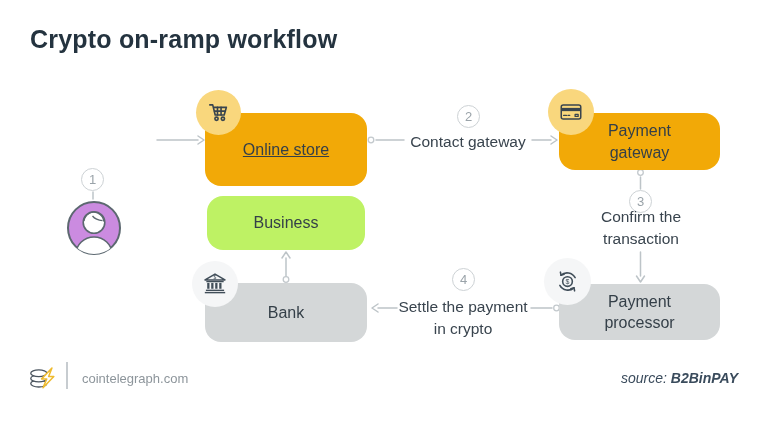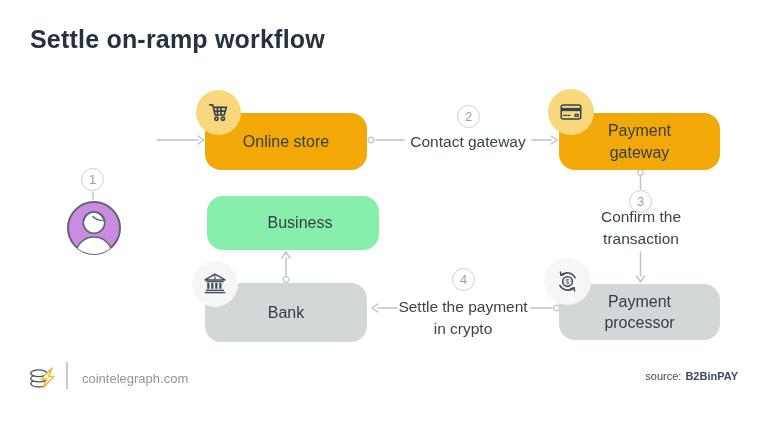--- a/index.html
+++ b/index.html
@@ -11,21 +11,21 @@
     position:absolute; left:30px; top:25px;
     font-size:25px; font-weight:700; color:#24333F; letter-spacing:.2px;
   }
   .node {
     position:absolute; border-radius:16px;
     display:flex; align-items:center; justify-content:center;
     text-align:center; font-size:16px; color:#343F48;
     line-height:1.32; white-space:pre-line;
   }
   .node.orange { background:#F2A907; }
-  .node.teal   { background:#86efac;padding-left:14px; }
+  .node.teal   { background:#bef264; }
   .node.gray   { background:#D4D7D8; }
   .badge {
     position:absolute; border-radius:50%;
     display:flex; align-items:center; justify-content:center;
   }
   .badge.yellow { background:#F9D77D; }
   .badge.light  { background:#F5F6F7; }
   .stepnum {
     position:absolute; width:23px; height:23px; box-sizing:border-box;
     border:1.5px solid #CDD2D5; border-radius:50%; background:#fff;
@@ -34,29 +34,29 @@
   }
   .steplabel {
     position:absolute; font-size:15.5px; color:#39444E;
     text-align:center; white-space:pre-line; line-height:1.4;
   }
   svg.overlay { position:absolute; left:0; top:0; pointer-events:none; }
   .avatar { position:absolute; left:65px; top:199px; }
   .logo { position:absolute; left:27px; top:361px; }
   .divider { position:absolute; left:66px; top:362px; width:1.5px; height:27px; background:#C7CCD0; }
   .footer-site { position:absolute; left:82px; top:371px; font-size:13px; color:#8D959B; }
-  .source { position:absolute; right:30px; top:370px; font-size:11px; color:#3A4B5C; }
+  .source { position:absolute; right:30px; top:370px; font-size:14px; font-style:italic; color:#3A4B5C; }
   .source .src-name { font-weight:700; margin-left:4px; }
 </style>
 </head>
 <body>
 
 <div class="canvas">
 
-  <div class="title">Settle on-ramp workflow</div>
+  <div class="title">Crypto on-ramp workflow</div>
 
   <svg class="overlay" width="768" height="421" viewBox="0 0 768 421">
     <g stroke="#BDC4C8" stroke-width="1.5" fill="none" stroke-linecap="round" stroke-linejoin="round">
 
       <g>
         <path d="M157 140 H198"></path>
           <path d="M198 136 L204 140 L198 144"></path>
       </g>
 
       <g>
@@ -100,21 +100,21 @@
       </defs>
     <circle cx="29" cy="29" r="26" fill="#CB8BE0" stroke="#5C6870" stroke-width="2"></circle>
     <g clip-path="url(#avclip)">
       <ellipse cx="29" cy="55" rx="18" ry="17" fill="#ffffff" stroke="#5C6870" stroke-width="1.6"></ellipse>
     </g>
     <circle cx="29" cy="23.5" r="10.8" fill="#ffffff" stroke="#5C6870" stroke-width="1.6"></circle>
     <path d="M19 22 C20 15 27 11.5 32.5 14 C36.5 15.8 38.5 19 38.7 22.5" fill="none" stroke="#5C6870" stroke-width="1.3"></path>
     <path d="M27.5 17 C29.5 19.5 33.5 21.3 37.5 21.6" fill="none" stroke="#5C6870" stroke-width="1.3"></path>
   </svg>
 
-  <div class="node orange" style="left:205px; top:113px; width:162px; height:57px;">Online store</div>
+  <div class="node orange" style="left:205px; top:113px; width:162px; height:73px;text-decoration:underline;">Online store</div>
   <div class="badge yellow" style="left:196px; top:90px; width:45px; height:45px;">
     <svg width="26" height="26" viewBox="0 0 24 24" fill="none" stroke="#39444E" stroke-width="1.5" stroke-linecap="round" stroke-linejoin="round">
       <path d="M3.5 4.5 H6.2 L8.5 13.8 H16.8 L18.8 6.8 H7"></path>
       <path d="M10.6 6.8 V13.8 M13.9 6.8 V13.8 M7.9 10.3 H17.8"></path>
       <circle cx="9.7" cy="17.3" r="1.5"></circle>
       <circle cx="15.6" cy="17.3" r="1.5"></circle>
     </svg>
   </div>
 
   <div class="stepnum" style="left:457px; top:105px;">2</div>

